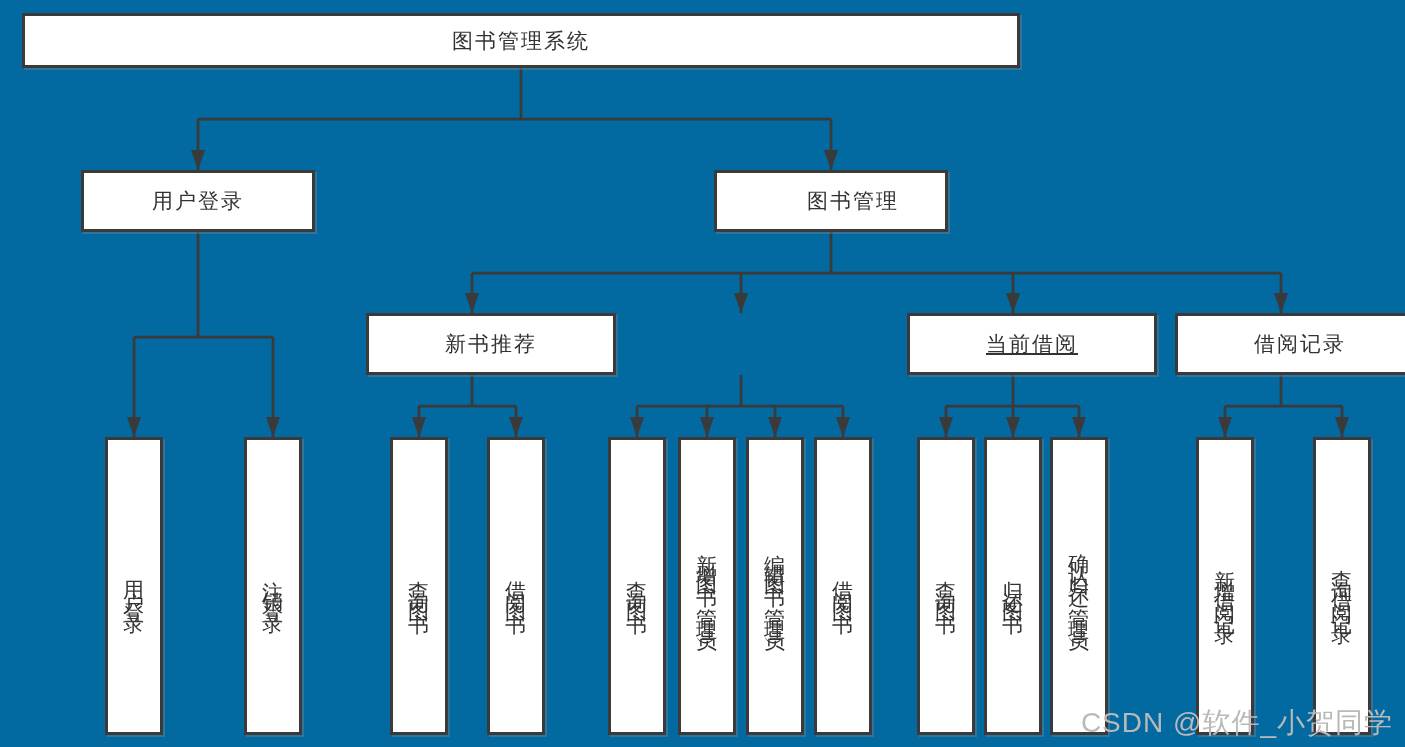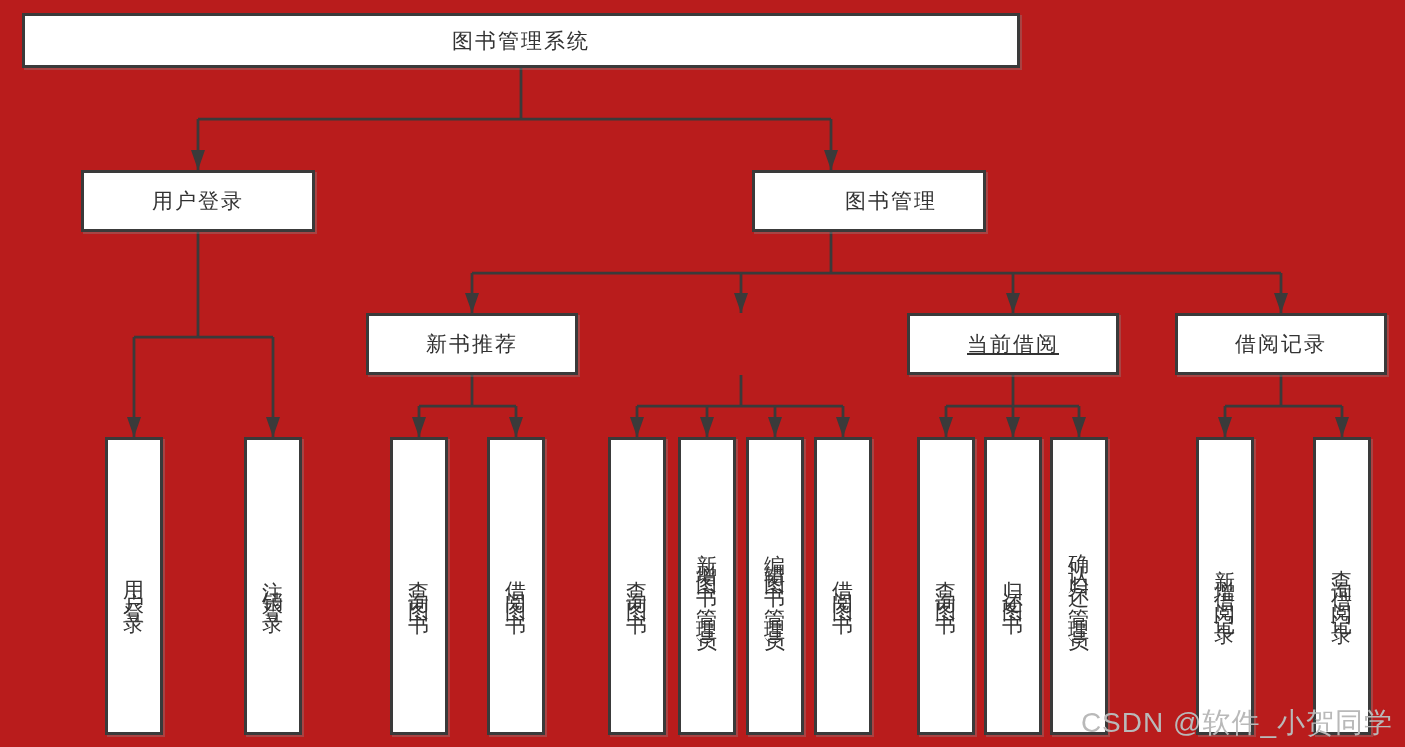--- a/index.html
+++ b/index.html
@@ -1,38 +1,38 @@
 <!DOCTYPE html>
 <html><head>
 <meta charset="utf-8">
 <style>
   html,body{margin:0;padding:0;background:#ffffff;}
   .canvas{
     position:relative;
     width:1405px;height:747px;
-    background:#b91c1c;
+    background:#0369a1;
     font-family:"Liberation Sans","DejaVu Sans",sans-serif;
     color:#333333;
     overflow:hidden;
   }
   .connectors{position:absolute;left:0;top:0;width:1405px;height:747px;}
   .node{
     position:absolute;
     box-sizing:border-box;
     border:3px solid #3a3a3a;
     background:#ffffff;
     display:flex;align-items:center;justify-content:center;
     box-shadow:2px 2px 0 rgba(140,140,140,0.35);
     font-size:21px;
     letter-spacing:2px;
     z-index:2;
   }
   .root{left:22px;top:13px;width:998px;height:55px;}
   .hbox{top:170px;width:234px;height:62px;}
-  .l3{top:313px;width:212px;height:62px;text-align:right;}
+  .l3{top:313px;width:250px;height:62px;text-align:right;}
   .leaf{top:437px;width:58px;height:298px;}
   .leaf span{
     writing-mode:vertical-rl;
     text-orientation:mixed;
     letter-spacing:11px;
     line-height:1;
     white-space:nowrap;
   }
   .watermark{
     position:absolute;
@@ -98,21 +98,21 @@
     </g>
   </svg>
 
   <div class="node root">
     <span>图书管理系统</span>
   </div>
 
   <div class="node hbox" style="left:81px;">
     <span>用户登录</span>
   </div>
-  <div class="node hbox" style="left:752px;padding-left:44px;">
+  <div class="node hbox" style="left:714px;padding-left:44px;">
     <span>图书管理</span>
   </div>
 
   <div class="node l3" style="left:366px;">
     <span>新书推荐</span>
   </div>
   <div class="node l3" style="left:907px;text-decoration:underline;">
     <span>当前借阅</span>
   </div>
   <div class="node l3" style="left:1175px;">

